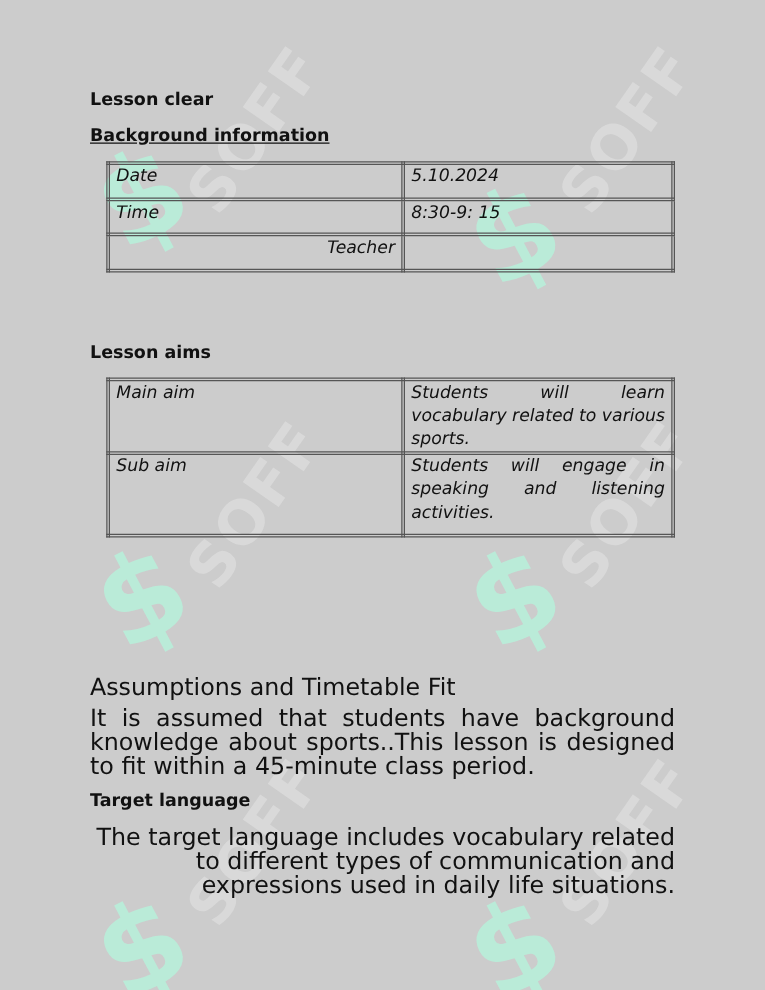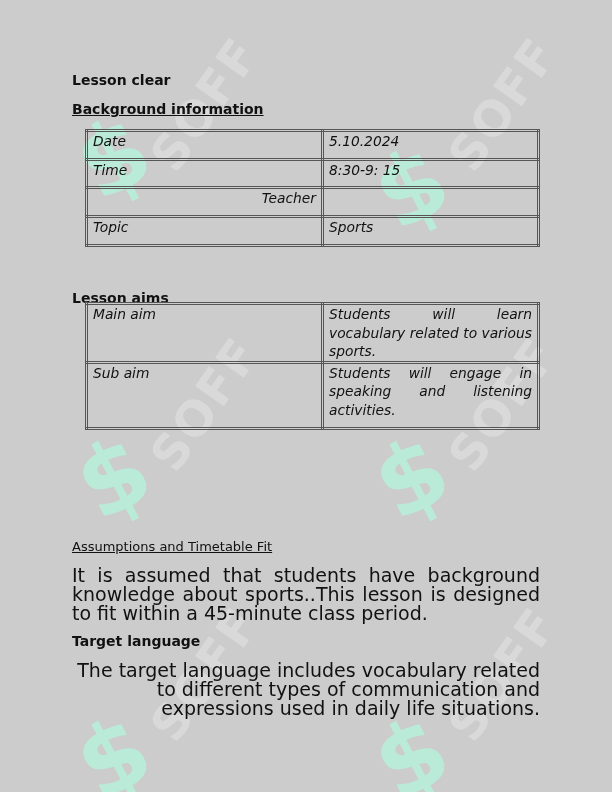--- a/index.html
+++ b/index.html
@@ -27,21 +27,21 @@
       position: absolute; left: 13px; width: 455px; border-collapse: collapse;
       table-layout: fixed;
       font-style: italic;
     }
     table.t td {
       border: 3px double #555; vertical-align: top; padding: 0 5px;
       font-size: 13.8px; line-height: 18.5px;
     }
     table.t td.c1 { width: 223px; }
     table.t td.c2 { text-align: justify; }
-    .plain { position: absolute; left: 0; white-space: nowrap; font-size: 13px; text-decoration: underline; }
+    .plain { position: absolute; left: 0; white-space: nowrap; font-size: 19px; }
   </style>
 </head>
 <body>
 
 <div class="wm" style="left:80px;top:40px;">
   <span class="dollar" style="left:0;top:70px;">$</span>
   <span class="word" style="left:50px;top:40px;">SOFF</span>
 </div>
 <div class="wm" style="left:378px;top:40px;">
   <span class="dollar" style="left:0;top:100px;">$</span>
@@ -75,28 +75,24 @@
       <td class="c2">5.10.2024</td>
     </tr>
     <tr style="height:28px;">
       <td class="c1">Time</td>
       <td class="c2">8:30-9: 15</td>
     </tr>
     <tr style="height:29px;text-align:right;">
       <td class="c1">Teacher</td>
       <td class="c2"></td>
     </tr>
-    <tr style="height:29px;">
-      <td class="c1">Topic</td>
-      <td class="c2">Sports</td>
-    </tr>
   </tbody>
     </table>
 
-  <div class="h" style="top:290px;">Lesson aims</div>
+  <div class="h" style="top:274px;">Lesson aims</div>
 
   <table class="t" style="top:302px;">
     <tbody>
         <tr style="height:47px;">
       <td class="c1">Main aim</td>
       <td class="c2">Students will learn vocabulary related to various sports.</td>
     </tr>
     <tr style="height:66px;">
       <td class="c1">Sub aim</td>
       <td class="c2">Students will engage in speaking and listening activities.</td>

